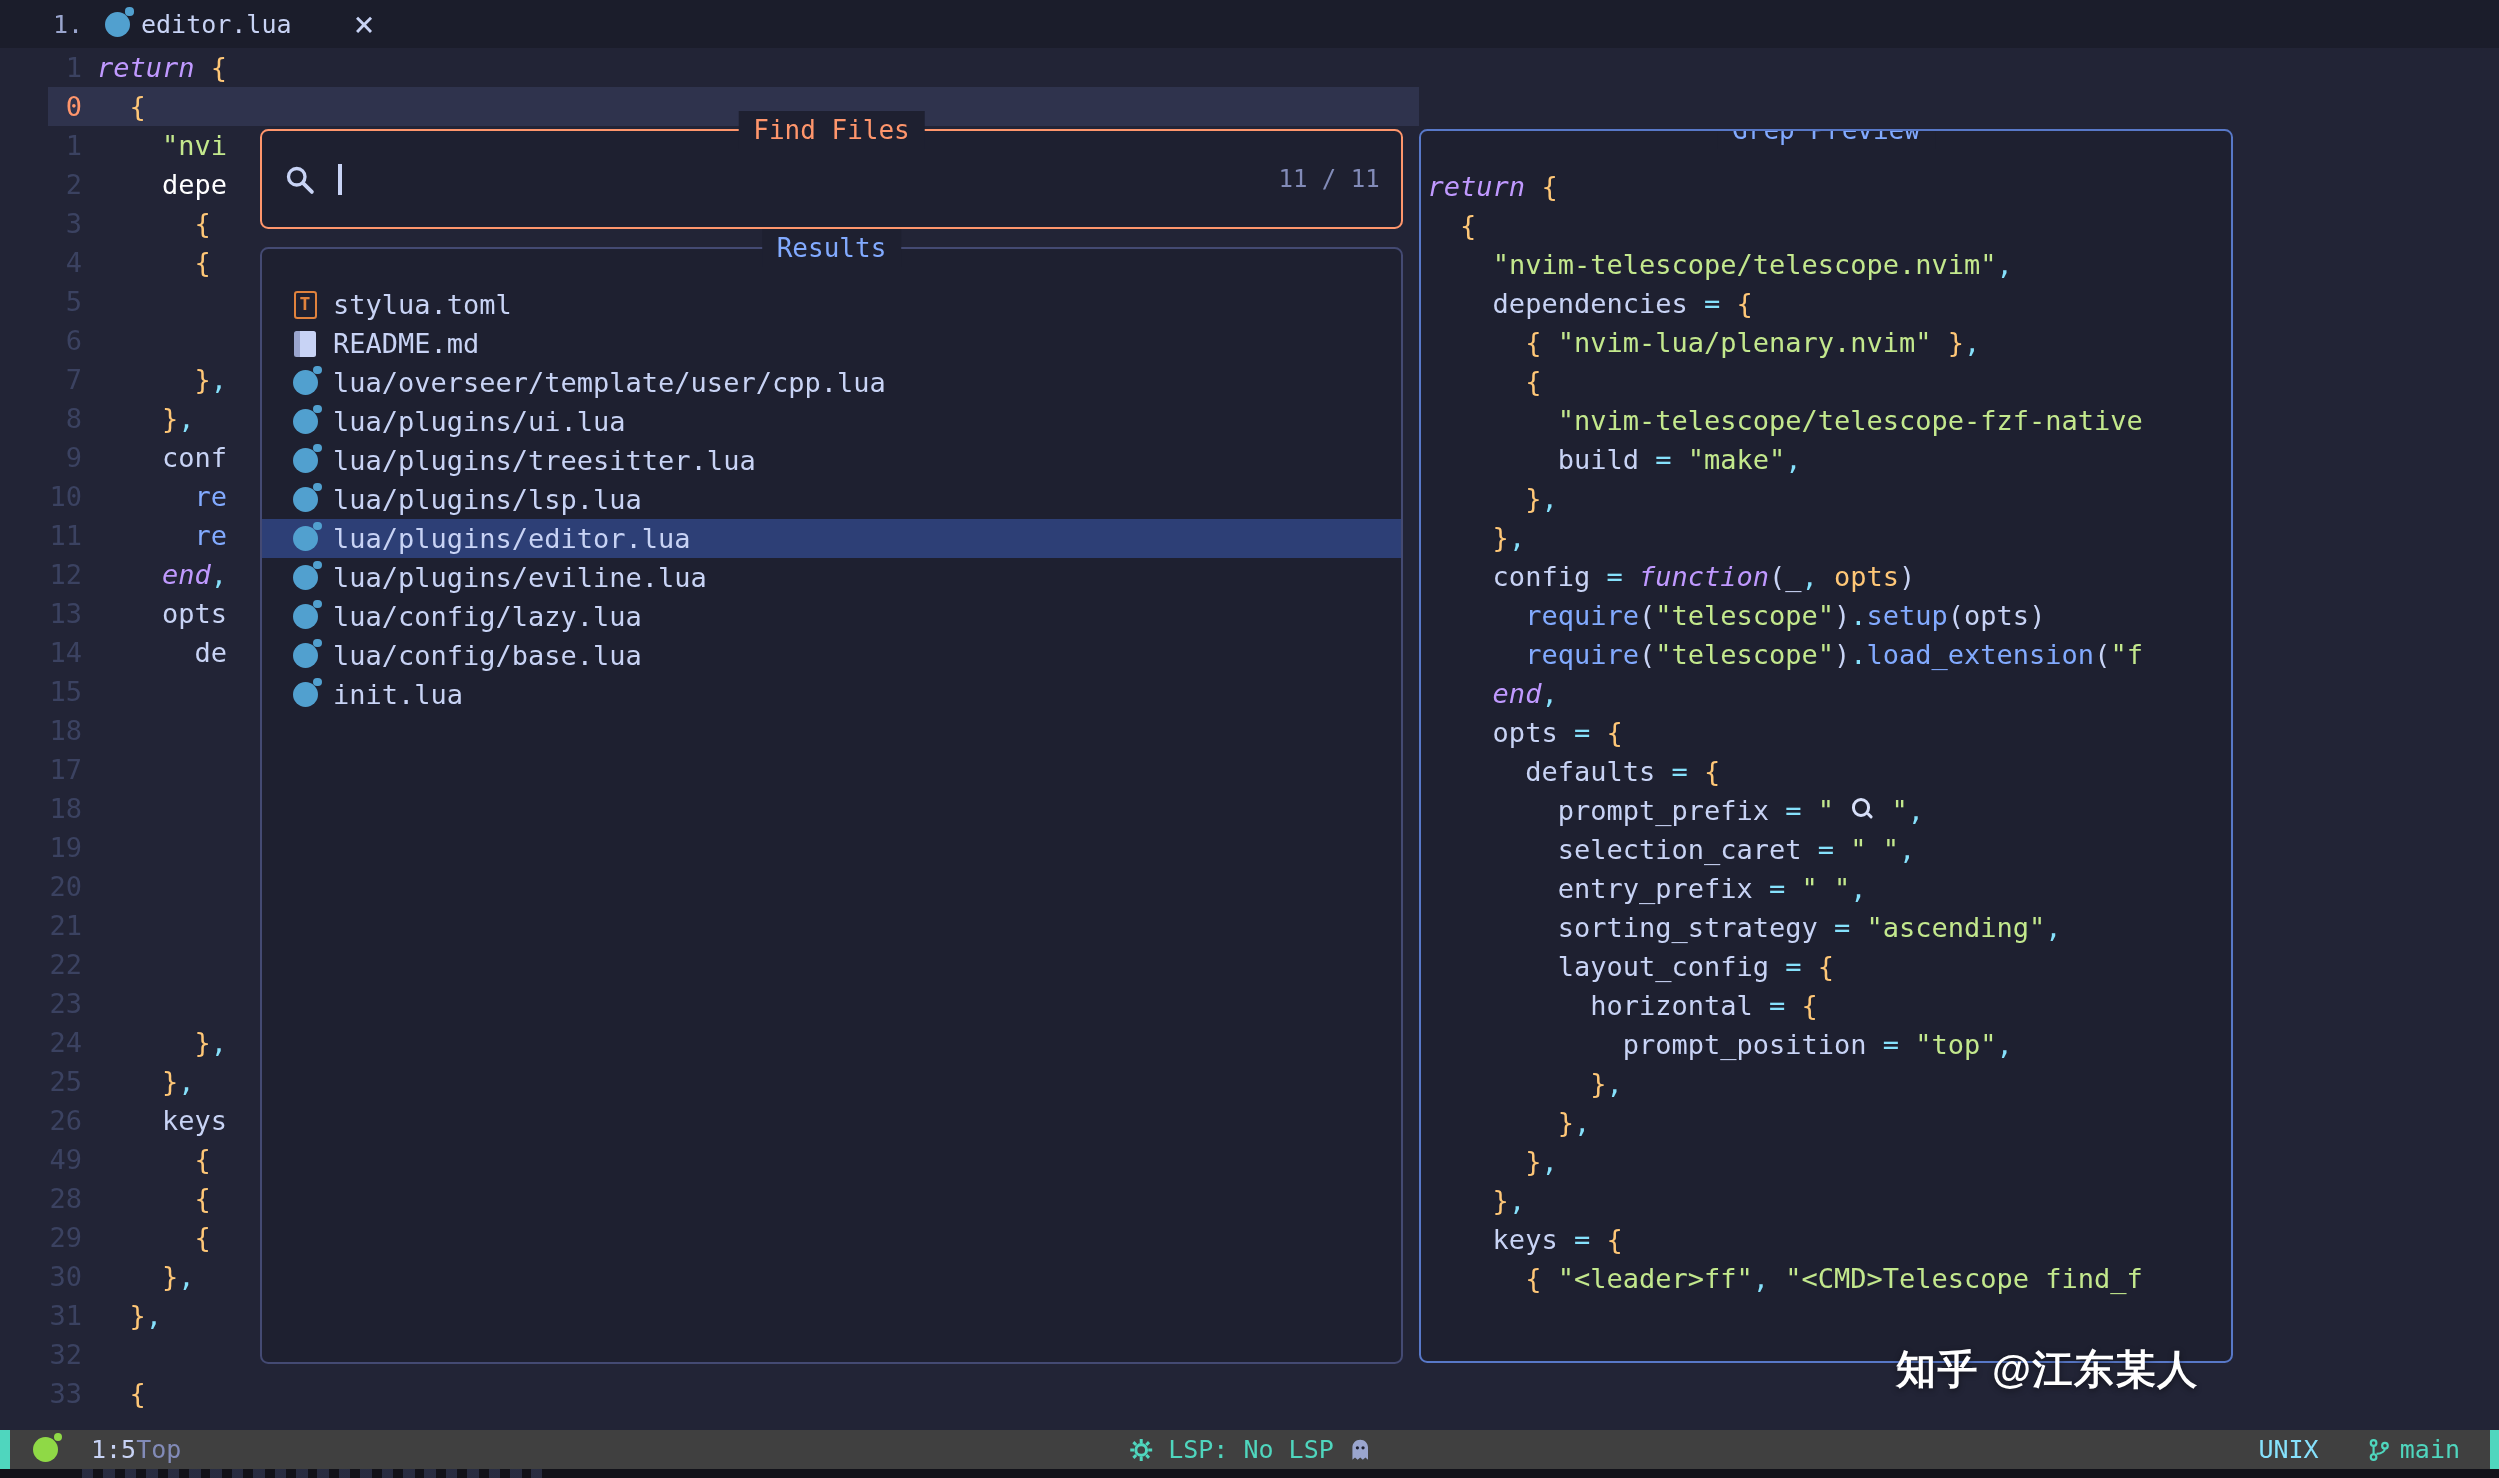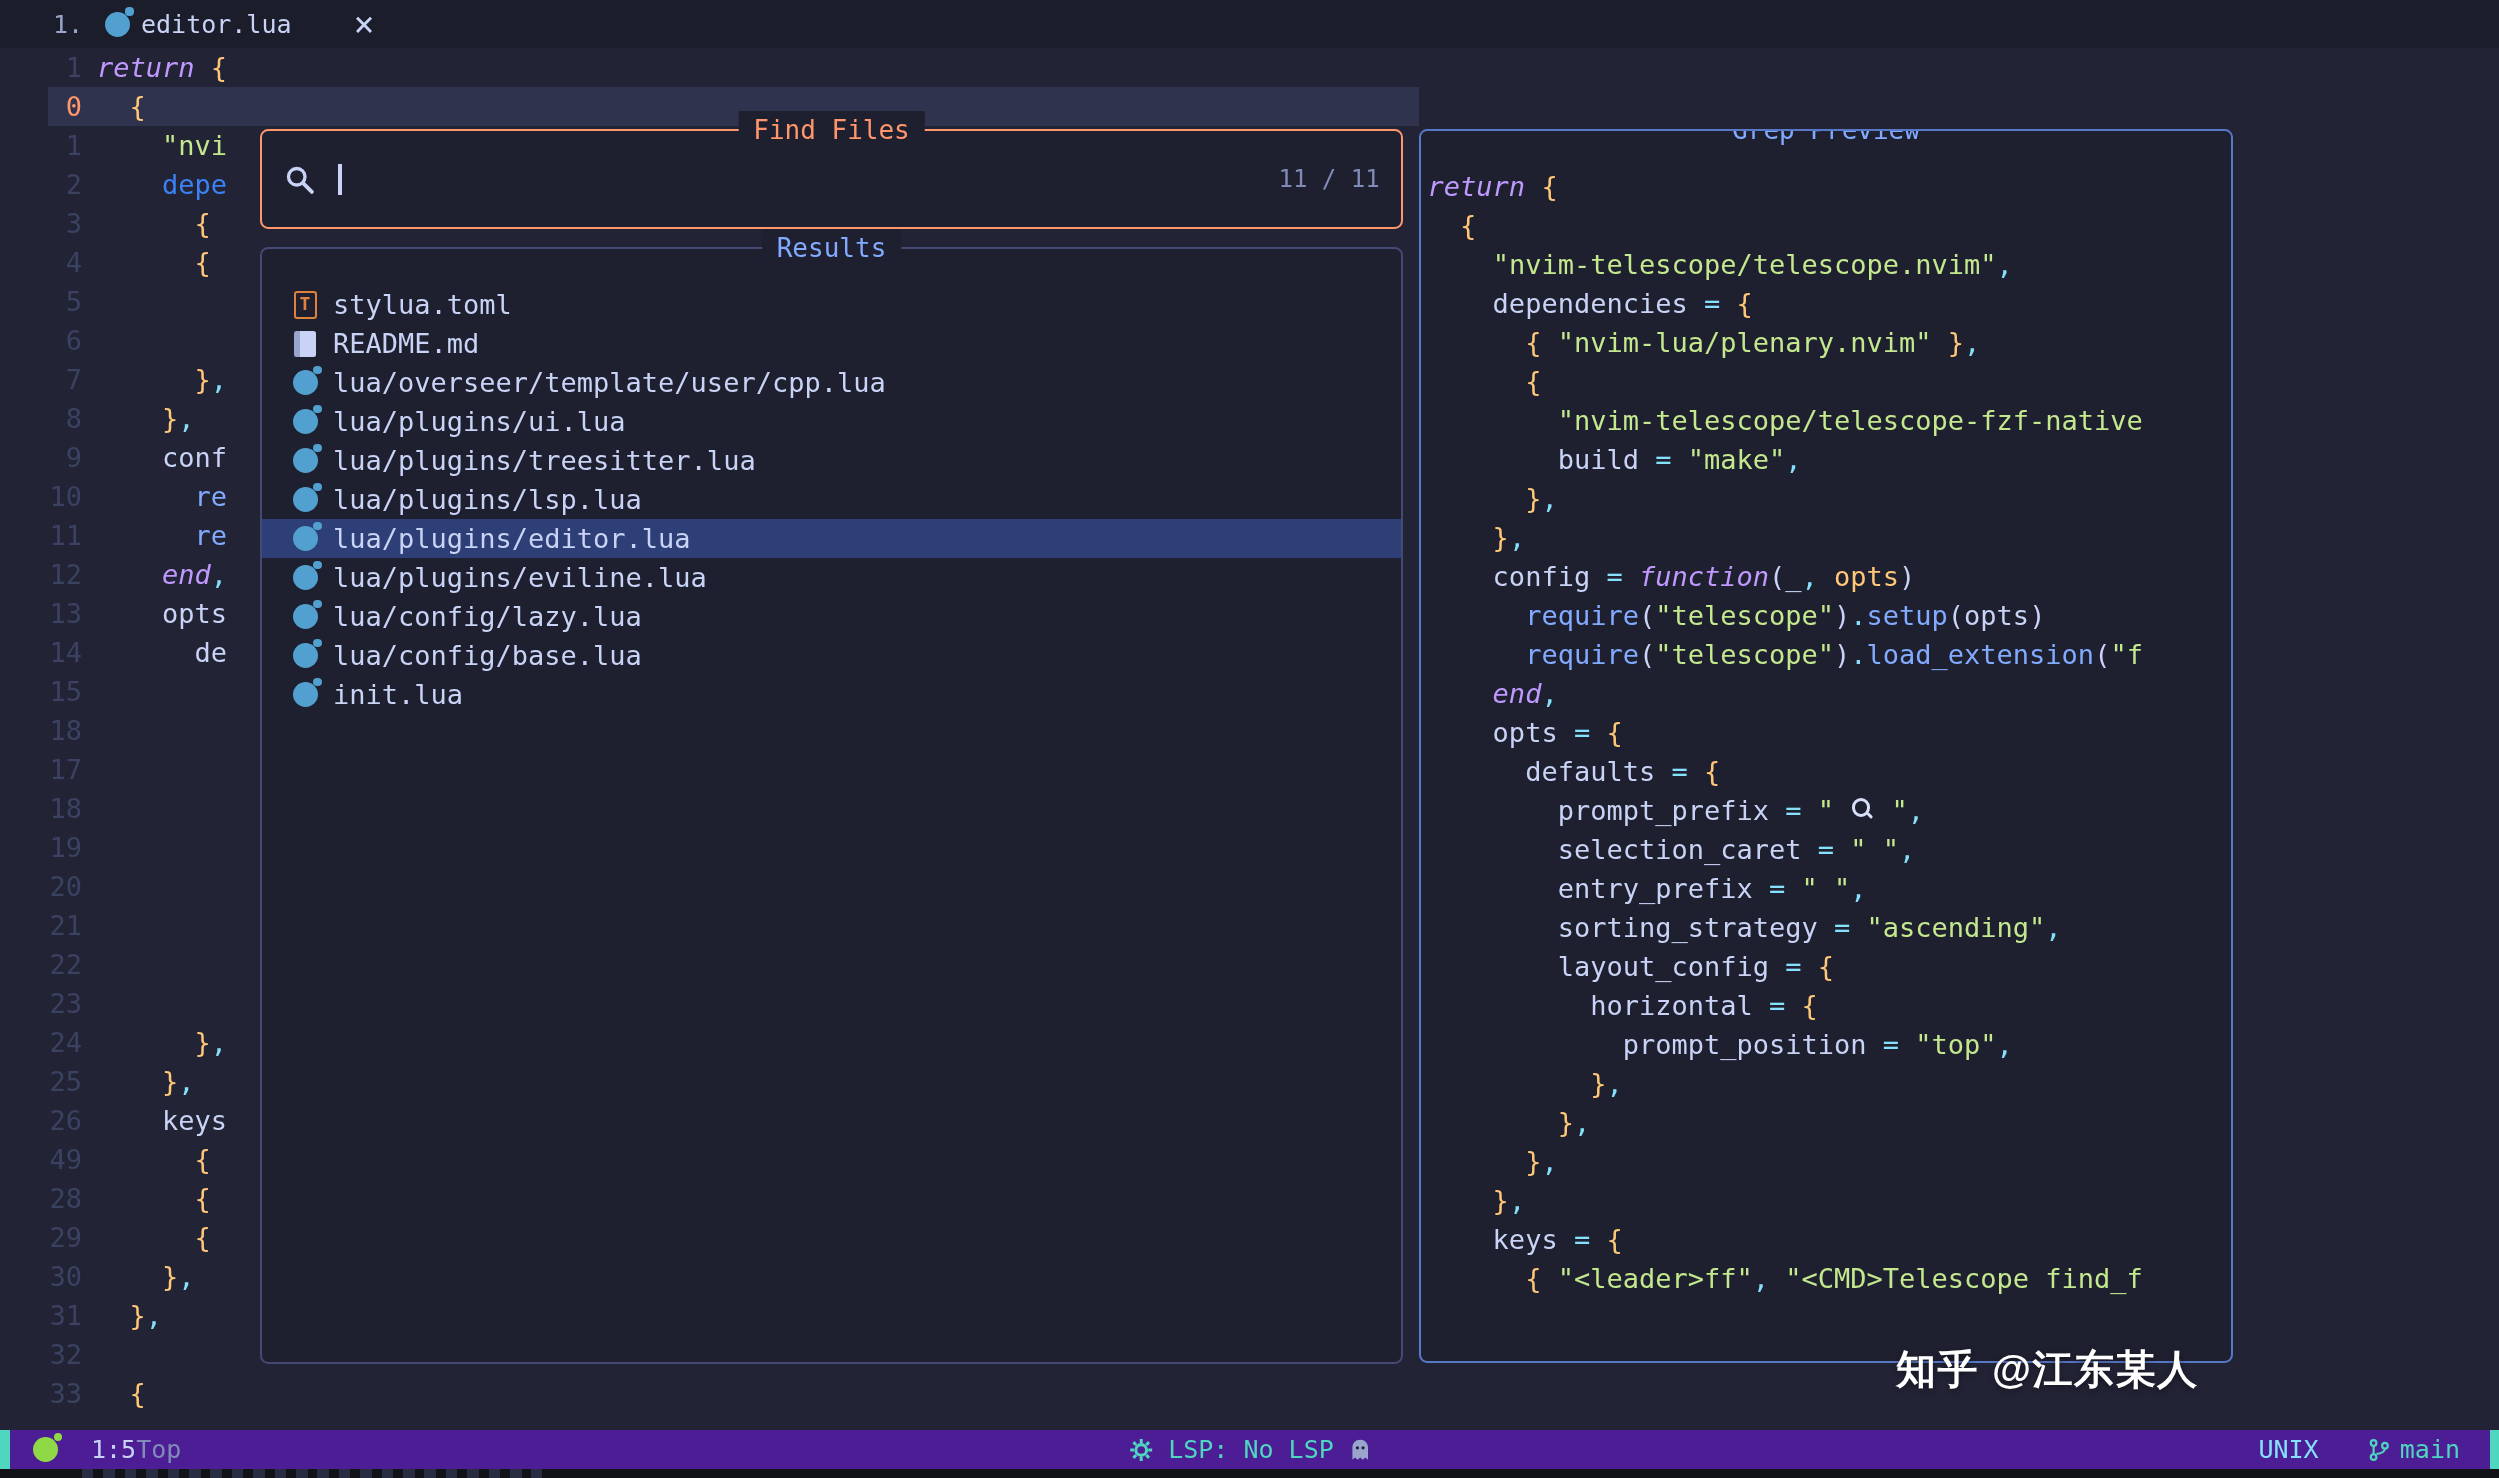--- a/index.html
+++ b/index.html
@@ -78,21 +78,21 @@
     border:3.3px solid #d7dff9; border-radius:50%;
   }
   .mini-magnifier::after {
     content:""; position:absolute; left:15.6px; top:19px; width:7.4px; height:3.3px;
     background:#d7dff9; transform:rotate(45deg); border-radius:1.6px;
   }
 
   
   #statusline {
     position:absolute; left:0; right:0; top:1430px; height:39px;
-    background:#4c1d95; display:flex; align-items:center; font-size:25px;
+    background:#404040; display:flex; align-items:center; font-size:25px;
   }
   .edge-block { width:10px; height:39px; background:#4fd6be; flex:none; }
   #statusline .lua-icon { margin-left:23px; }
   .sl-pos { margin-left:33px; color:#c8d3f5; }
   .sl-top { color:#828bb8; }
   .sl-center {
     position:absolute; left:50%; transform:translateX(-50%);
     display:flex; align-items:center; gap:13px; color:#4fd6be;
   }
   .sl-right { margin-left:auto; display:flex; align-items:center;gap:8px; }
@@ -121,21 +121,21 @@
   <span class="tab-index">1.</span>
   <span class="lua-icon lua-blue"></span>
   <span class="tab-name">editor.lua</span>
   <span class="tab-close">×</span>
 </div>
 
 <div id="editor-lines">
     <div class="code-row"><span class="nr">1</span><span class="code-text"><span class="italic" style="color: rgb(192, 153, 255);">return</span><span style="color: rgb(200, 211, 245);"> </span><span style="color: rgb(255, 199, 119);">{</span></span></div>
     <div class="code-row current"><span class="nr nr-cur">0</span><span class="code-text"><span style="color: rgb(255, 199, 119);">  {</span></span></div>
     <div class="code-row"><span class="nr">1</span><span class="code-text"><span style="color: rgb(195, 232, 141);">    "nvi</span></span></div>
-    <div class="code-row"><span class="nr">2</span><span class="code-text"><span style="color: #3b82f6;">    depe</span></span></div>
+    <div class="code-row"><span class="nr">2</span><span class="code-text"><span style="color: #ffffff;">    depe</span></span></div>
     <div class="code-row"><span class="nr">3</span><span class="code-text"><span style="color: rgb(255, 199, 119);">      {</span></span></div>
     <div class="code-row"><span class="nr">4</span><span class="code-text"><span style="color: rgb(255, 199, 119);">      {</span></span></div>
     <div class="code-row"><span class="nr">5</span><span class="code-text"></span></div>
     <div class="code-row"><span class="nr">6</span><span class="code-text"></span></div>
     <div class="code-row"><span class="nr">7</span><span class="code-text"><span style="color: rgb(255, 199, 119);">      }</span><span style="color: rgb(134, 225, 252);">,</span></span></div>
     <div class="code-row"><span class="nr">8</span><span class="code-text"><span style="color: rgb(255, 199, 119);">    }</span><span style="color: rgb(134, 225, 252);">,</span></span></div>
     <div class="code-row"><span class="nr">9</span><span class="code-text"><span style="color: rgb(200, 211, 245);">    conf</span></span></div>
     <div class="code-row"><span class="nr">10</span><span class="code-text"><span style="color: rgb(200, 211, 245);">      </span><span style="color: rgb(130, 170, 255);">re</span></span></div>
     <div class="code-row"><span class="nr">11</span><span class="code-text"><span style="color: rgb(200, 211, 245);">      </span><span style="color: rgb(130, 170, 255);">re</span></span></div>
     <div class="code-row"><span class="nr">12</span><span class="code-text"><span class="italic" style="color: rgb(192, 153, 255);">    end</span><span style="color: rgb(134, 225, 252);">,</span></span></div>

